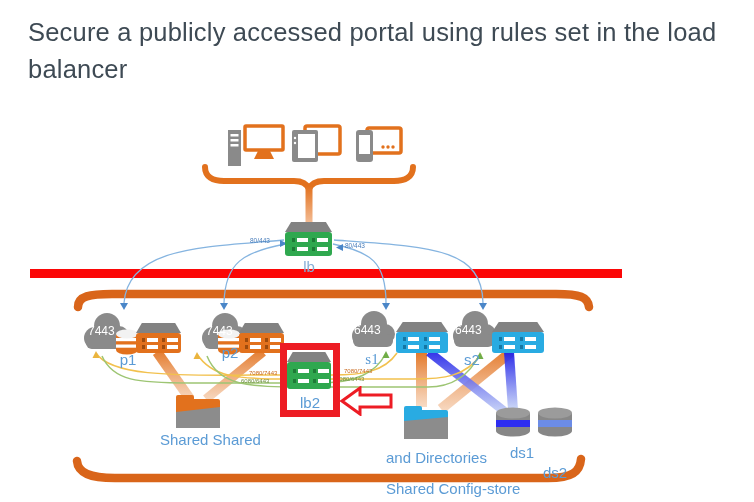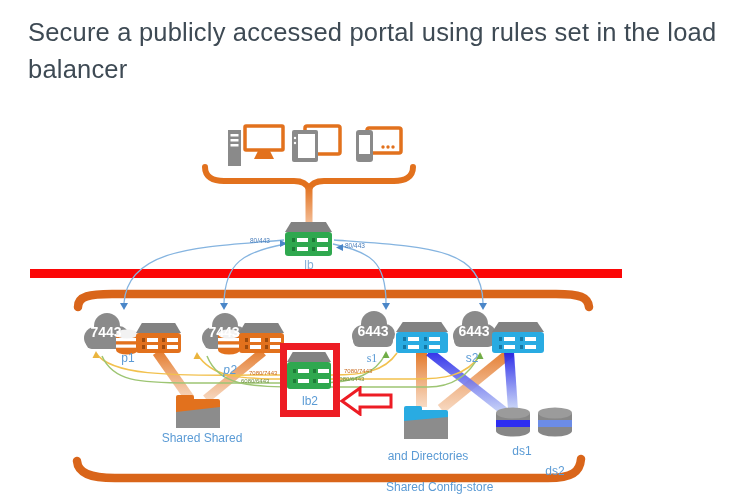--- a/index.html
+++ b/index.html
@@ -18,22 +18,22 @@
                      linear-gradient(var(--d),var(--d)),linear-gradient(#fff,#fff),
                      linear-gradient(var(--d),var(--d)),linear-gradient(#fff,#fff),
                      linear-gradient(var(--d),var(--d)),linear-gradient(#fff,#fff);}
   .app-orange .body{background-color:#e2711d;--d:#9e4b0d;}
   .app-cyan   .body{background-color:#29abe2;--d:#1576a3;}
   .app-green  .body{background-color:#2fa84f;--d:#1d7a36;}
   .rows-p  .body{height:20px;background-position:6px 4.5px,11px 4.5px,26px 4.5px,31px 4.5px,6px 12px,11px 12px,26px 12px,31px 12px;}
   .rows-s  .body{height:21px;background-position:7px 5px,12px 5px,28px 5px,33px 5px,7px 13px,12px 13px,28px 13px,33px 13px;}
   .rows-lb .body{height:24px;background-position:7px 6px,12px 6px,27px 6px,32px 6px,7px 15px,12px 15px,27px 15px,32px 15px;}
   .rows-lb2 .body{height:27px;background-position:6px 7px,11px 7px,26px 7px,31px 7px,6px 17px,11px 17px,26px 17px,31px 17px;}
-  .nlabel{position:absolute;z-index:2;color:#5b9bd5;font-size:12px;text-align:center;white-space:nowrap;}
-  .cloudtxt{position:absolute;z-index:3;color:#fff;font-size:14px;font-weight:bold;text-align:center;}
+  .nlabel{position:absolute;z-index:2;color:#5b9bd5;font-size:15px;text-align:center;white-space:nowrap;}
+  .cloudtxt{position:absolute;z-index:3;color:#fff;font-size:12px;font-weight:normal;text-align:left;}
   .portlbl{position:absolute;z-index:2;font-size:6px;white-space:nowrap;letter-spacing:0;}
   .portlbl.o{color:#c96a1e;}
   .portlbl.g{color:#6f8f3f;}
   .lbports{position:absolute;z-index:2;color:#4a7ebb;font-size:6.5px;white-space:nowrap;}
   .hl-rect{position:absolute;left:280px;top:343px;width:60px;height:74px;border:7px solid #ed1c24;
            box-sizing:border-box;z-index:5;}
 </style>
 </head>
 <body>
 
@@ -173,21 +173,21 @@
   <svg class="node" style="left:217px;top:328px;" width="24" height="28">
     <path d="M1,6 v16 a11,4.5 0 0 0 22,0 v-16" fill="#e2711d"></path>
     <rect x="1" y="10" width="22" height="3.2" fill="#fff"></rect>
     <rect x="1" y="16.5" width="22" height="3.2" fill="#fff"></rect>
     <ellipse cx="12" cy="6" rx="11" ry="4.5" fill="#f2f2f2"></ellipse>
   </svg>
   <div class="appliance app-orange rows-p" style="left:239px;top:323px;width:45px;">
     <div class="lid"></div>
       <div class="body"></div>
   </div>
-  <div class="nlabel" style="left:216px;top:363px;width:28px;font-style:italic;">p2</div>
+  <div class="nlabel" style="left:216px;top:344px;width:28px;">p2</div>
 
   <svg class="node" style="left:350px;top:310px;" width="46" height="40">
     <g fill="#8a8a8a">
         <circle cx="13" cy="26" r="11"></circle>
         <circle cx="24" cy="14" r="13"></circle>
         <circle cx="35" cy="24" r="10"></circle>
         <rect x="3" y="24" width="40" height="13" rx="6"></rect>
       </g>
   </svg>
   <div class="cloudtxt" style="left:354px;top:323px;width:38px;">6443</div>

